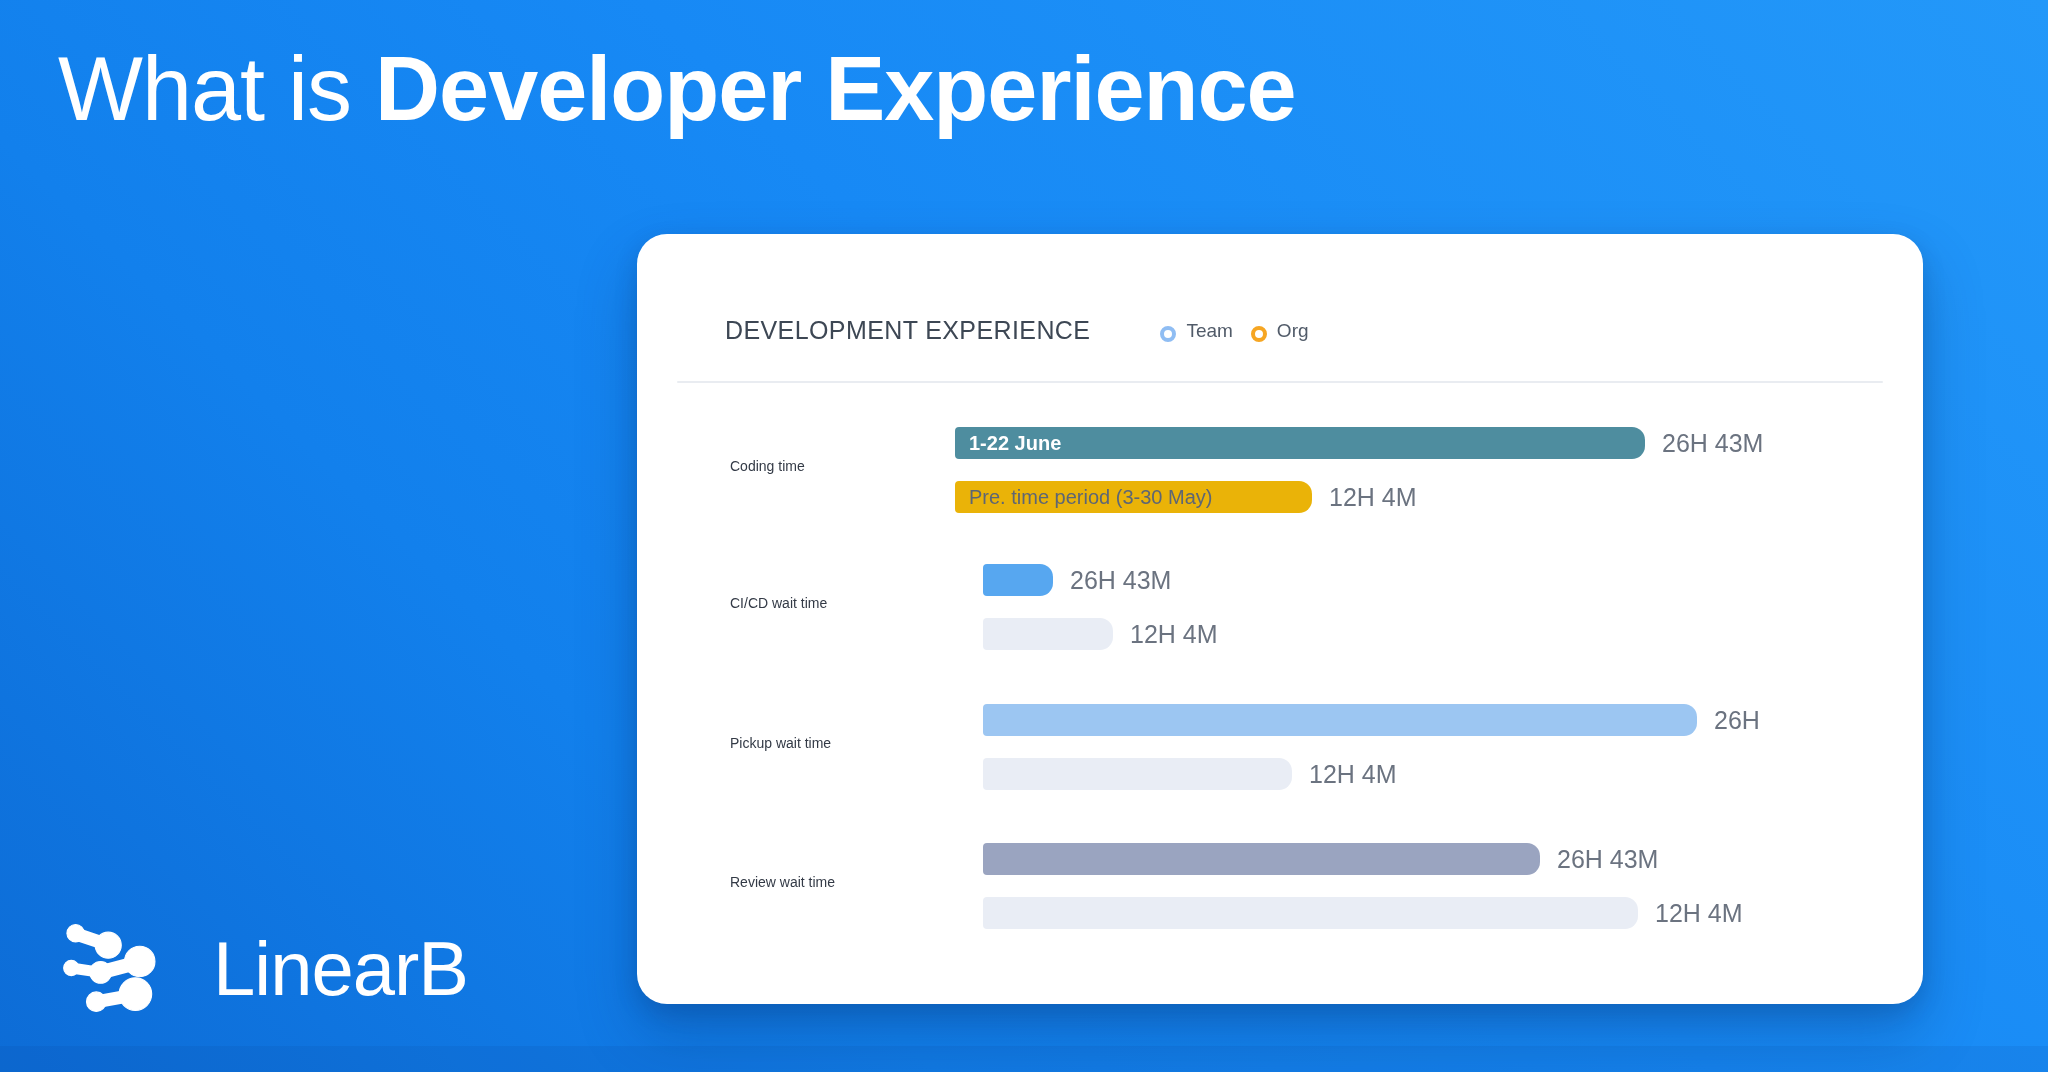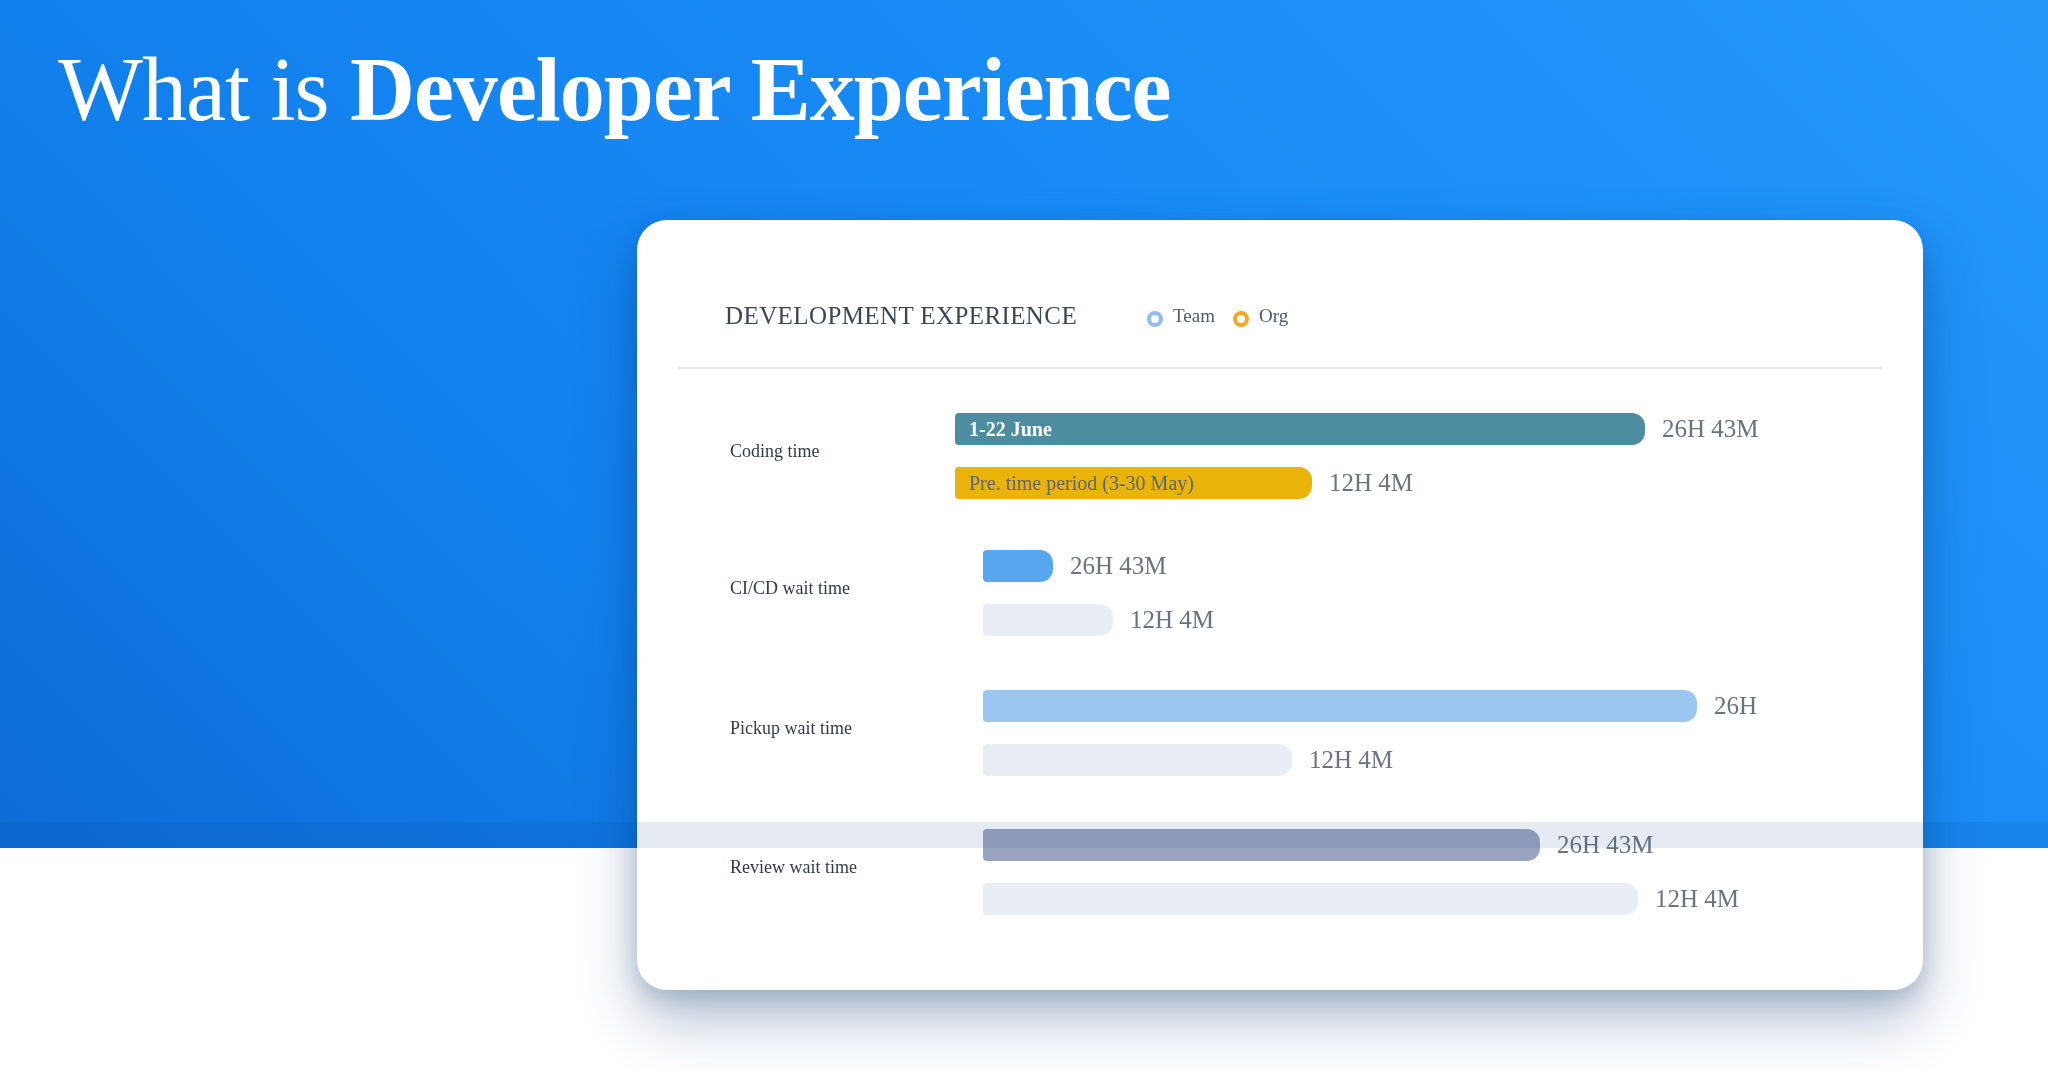--- a/index.html
+++ b/index.html
@@ -1,40 +1,39 @@
 <!DOCTYPE html>
 <html><head>
 <meta charset="utf-8">
 <style>
   * { margin:0; padding:0; box-sizing:border-box; }
   html,body { width:2048px; height:1072px; overflow:hidden; }
   body { font-family:"Liberation Sans", sans-serif; }
 
   .stage {
-    position:relative; width:2048px; height:848px;
+    position:relative; width:2048px; height:1072px;
     background:linear-gradient(225deg, #2398f9 0%, #1789f5 45%, #1280ec 70%, #0d6cd6 100%);
-    font-family:Liberation Serif, serif;
   }
   .stage::after{
     content:""; position:absolute; left:0; right:0; bottom:0; height:26px;
     background:rgba(6,60,140,.10); pointer-events:none;
   }
 
   
   .page-title {
     position:absolute; left:58px; top:38px;
     color:#ffffff; font-size:90px; line-height:1.15; letter-spacing:-1px;
     white-space:nowrap;
   }
   .page-title .light { font-weight:400; }
   .page-title .bold  { font-weight:700; }
 
   
   .card {
-    position:absolute; left:637px; top:220px; width:1286px; height:770px;
+    position:absolute; left:637px; top:234px; width:1286px; height:770px;
     background:#ffffff; border-radius:30px;
     box-shadow:0 30px 60px rgba(8,45,105,.30), 0 8px 22px rgba(8,45,105,.18);
   }
   .card-header {
     position:absolute; left:88px; top:82px; right:60px;
     display:flex; align-items:center;
   }
   .card-title {
     font-size:25px; color:#3d4754; letter-spacing:.4px; font-weight:500;
   }
@@ -48,21 +47,21 @@
 
   .divider {
     position:absolute; left:40px; right:40px; top:147px; height:2px;
     background:#e9ecf1; border-radius:1px;
   }
 
   
   .row { position:absolute; left:93px; right:50px; height:77px; display:flex; }
   .row-label {
     width:225px; flex:0 0 225px; display:flex; align-items:center;
-    font-size:18px; color:#333a46;
+    font-size:14px; color:#333a46;
   }
   .bar-stack { display:flex; flex-direction:column; gap:22px; }
   .bar-stack.indent { padding-left:28px; }
   .bar-line { display:flex; align-items:center; gap:17px; }
   .bar {
     height:32px; border-radius:4px 13px 13px 4px;
     display:flex; align-items:center; padding:0 14px;
     font-size:20px; white-space:nowrap;
   }
   .bar.current-first { color:#ffffff; font-weight:700; }

